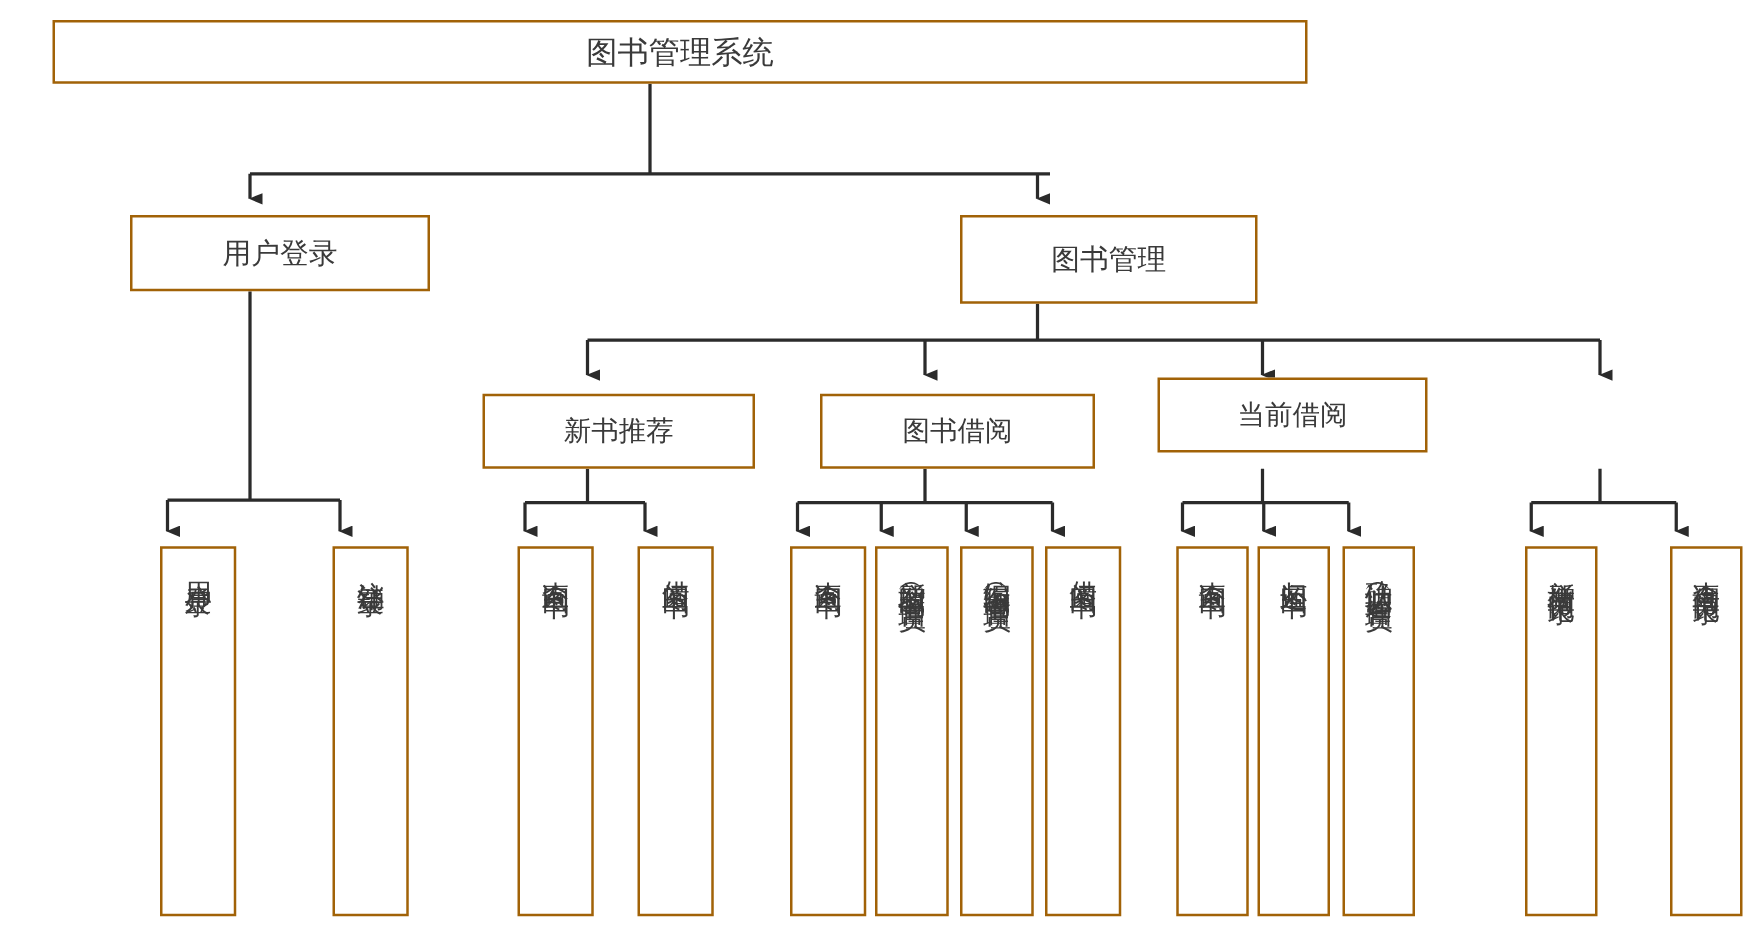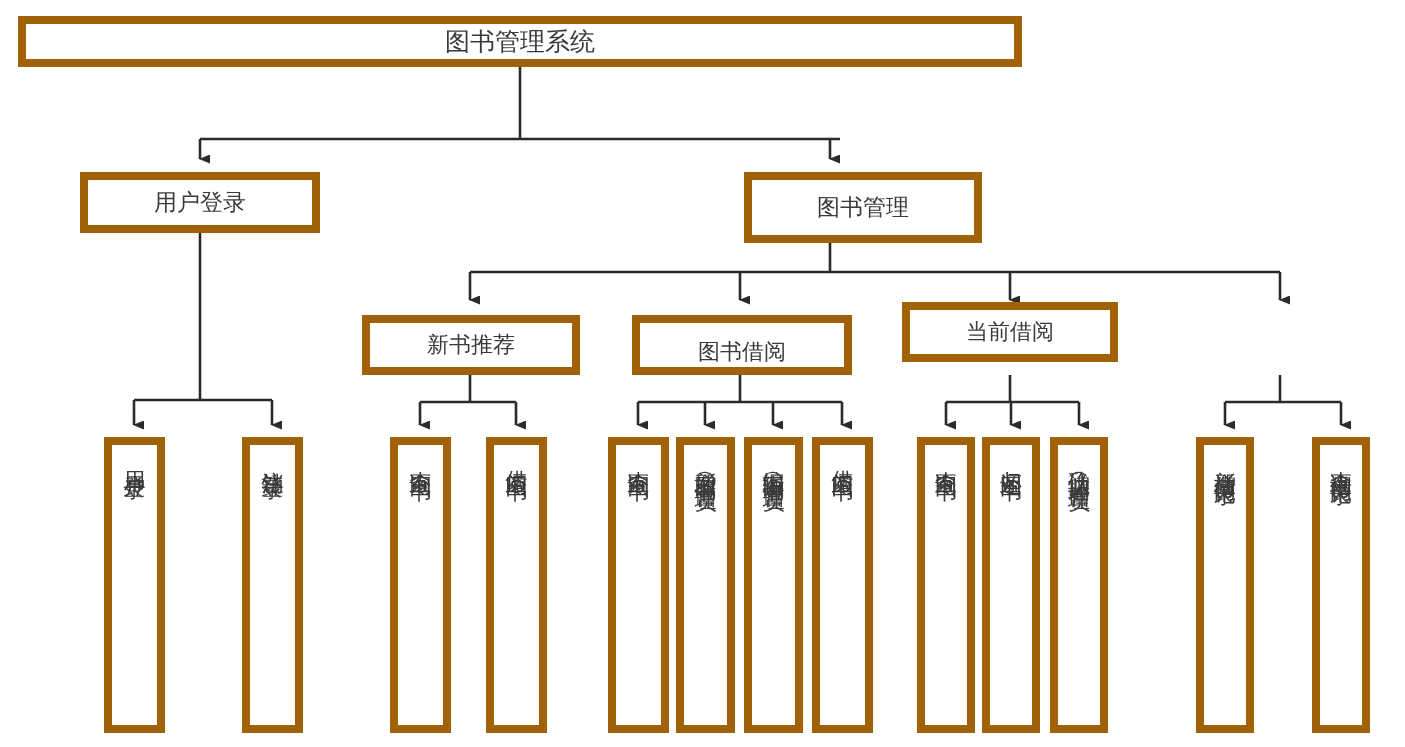--- a/index.html
+++ b/index.html
@@ -1,21 +1,21 @@
 <!DOCTYPE html>
 <html><head>
 <meta charset="utf-8">
 <style>
   html,body{margin:0;padding:0;background:#ffffff;}
   body{font-family:"Liberation Sans","DejaVu Sans",sans-serif;}
   #stage{position:relative;width:1405px;height:747px;background:#ffffff;overflow:hidden;}
   svg#wires{position:absolute;left:0;top:0;width:1405px;height:747px;pointer-events:none;}
 
-  .node{position:absolute;box-sizing:border-box;border:8px solid #a16207;background:#ffffff;
-        display:flex;align-items:center;justify-content:center;color:#3a3a3a;}
+  .node{position:absolute;box-sizing:border-box;border:2px solid #a16207;background:#ffffff;
+        display:flex;align-items:center;justify-content:center;color:#3a3a3a;margin-left:24px;}
   .node.root{font-size:25px;}
   .node.lvl1{font-size:23px;}
   .node.lvl2{font-size:22px;}
   .node.leaf{font-size:22px;padding:8px 0;align-items:flex-start;}
   .vtext{writing-mode:vertical-rl;text-orientation:upright;letter-spacing:3px;line-height:1;
          white-space:nowrap;color:#3a3a3a;}
 
   .watermark{position:absolute;right:6px;bottom:4px;font-size:17px;color:#b9b9b9;
              letter-spacing:0.5px;white-space:nowrap;}
 </style>
@@ -81,21 +81,21 @@
   <div class="node lvl1" style="left:80px;top:172px;width:240px;height:61px;">
     <span>用户登录</span>
   </div>
   <div class="node lvl1" style="left:744px;top:172px;width:238px;height:71px;">
     <span>图书管理</span>
   </div>
 
   <div class="node lvl2" style="left:362px;top:315px;width:218px;height:60px;text-align:right;">
     <span>新书推荐</span>
   </div>
-  <div class="node lvl2" style="left:632px;top:315px;width:220px;height:60px;align-items:flex-end;">
+  <div class="node lvl2" style="left:632px;top:315px;width:220px;height:60px;">
     <span>图书借阅</span>
   </div>
   <div class="node lvl2" style="left:902px;top:302px;width:216px;height:60px;">
     <span>当前借阅</span>
   </div>
 
   <div class="node leaf" style="left:104px;top:437px;width:61px;height:296px;">
     <span class="vtext">用户登录</span>
   </div>
   <div class="node leaf" style="left:242px;top:437px;width:61px;height:296px;">

